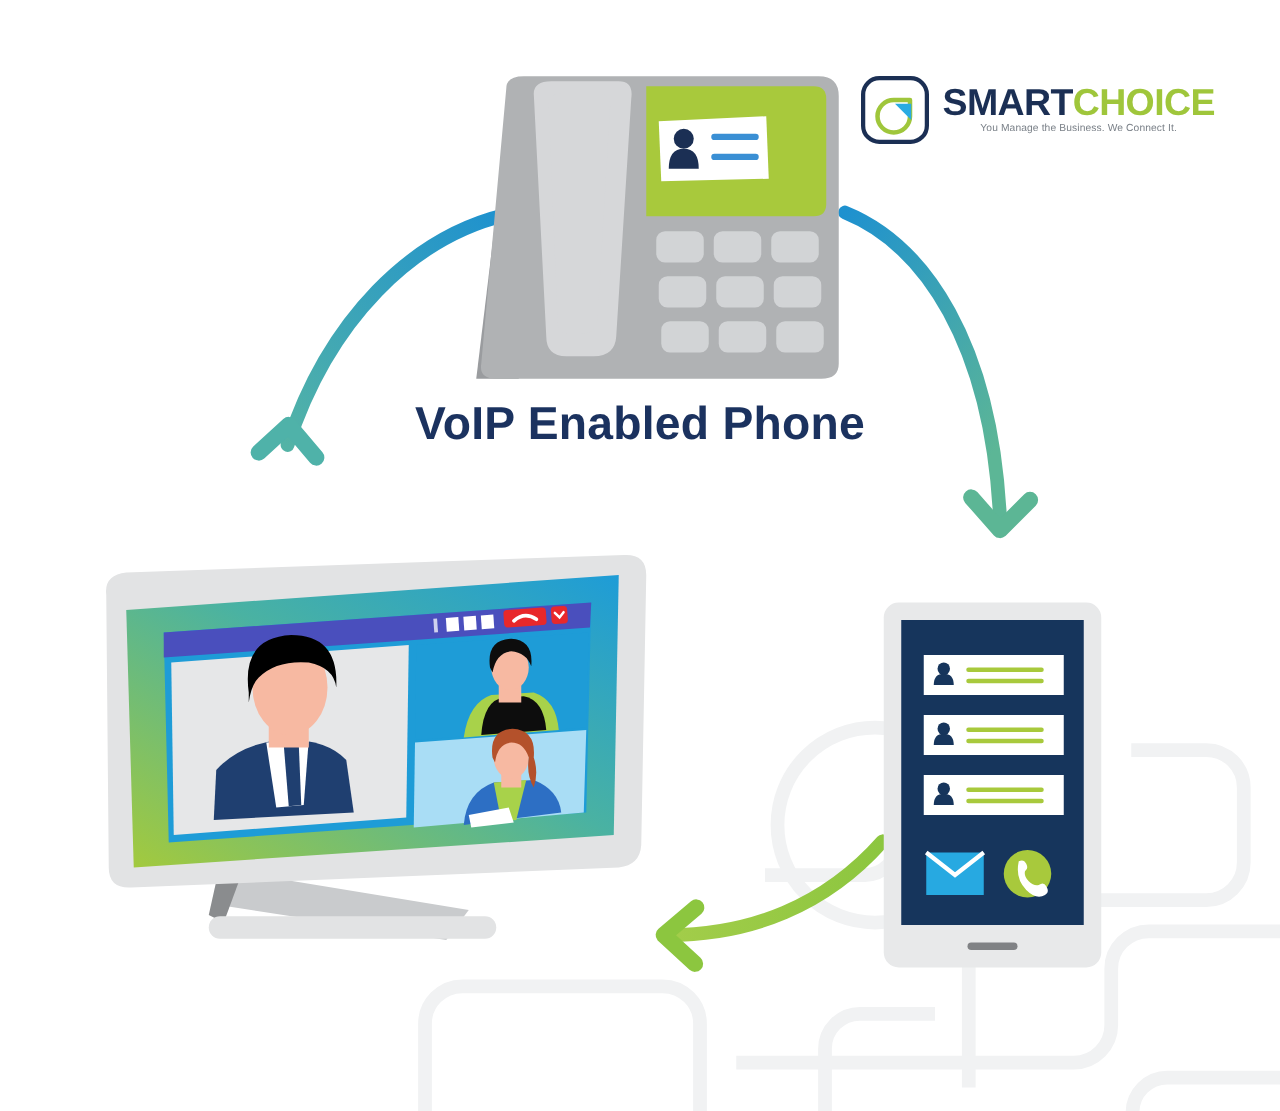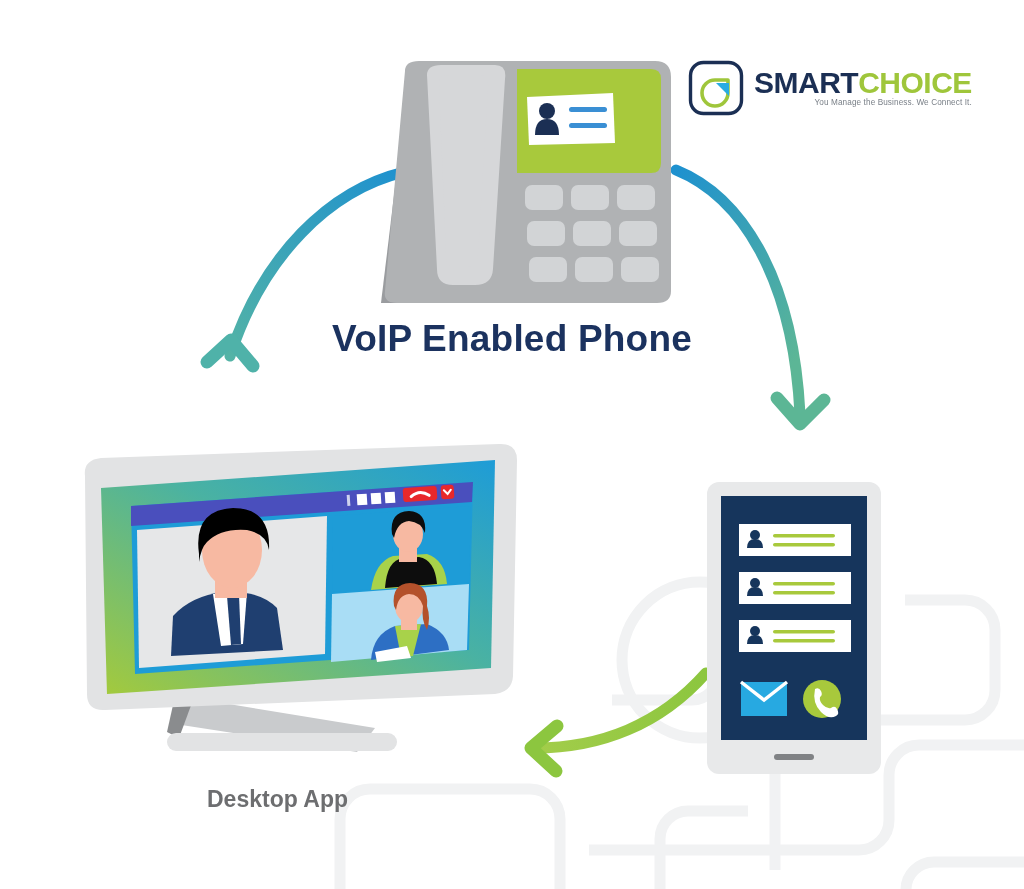--- a/index.html
+++ b/index.html
@@ -55,21 +55,21 @@
     font-weight: bold;
     letter-spacing: -0.5px;
     white-space: nowrap;
   }
   .lw-smart  { color: #1b2f54; }
   .lw-choice { color: #9fc63b; }
   #logo-tagline {
     margin-top: 1px;
     font-size: 8.2px;
     color: #7a8088;
-    text-align: right;
+    text-align: center;
     letter-spacing: 0.1px;
     white-space: nowrap;
   }
 
   
   #voip-phone {
     position: absolute;
     left: 375px; top: 55px;
     width: 305px; height: 255px;
     z-index: 4;
@@ -330,15 +330,14 @@
       <rect x="38" y="204" width="46" height="34" fill="#27a9e1"></rect>
       <path d="M38 204 L61 222 L84 204" fill="none" stroke="#ffffff" stroke-width="3.4"></path>
     </g>
 
     <g>
       <circle cx="119" cy="221" r="19" fill="#a8c93c"></circle>
       <path d="M112 211 q4 -2 6 2 q2 4 -1 6 q-1 4 3 8 q4 4 8 3 q4 -3 6 1 q3 5 -1 7 q-7 4 -15 -4 q-9 -9 -6 -23 z" fill="#ffffff"></path>
     </g>
   </svg>
 
-  <div class="device-label" id="desktop-label">Desktop App</div>
 
 </div>
 
 </body></html>

